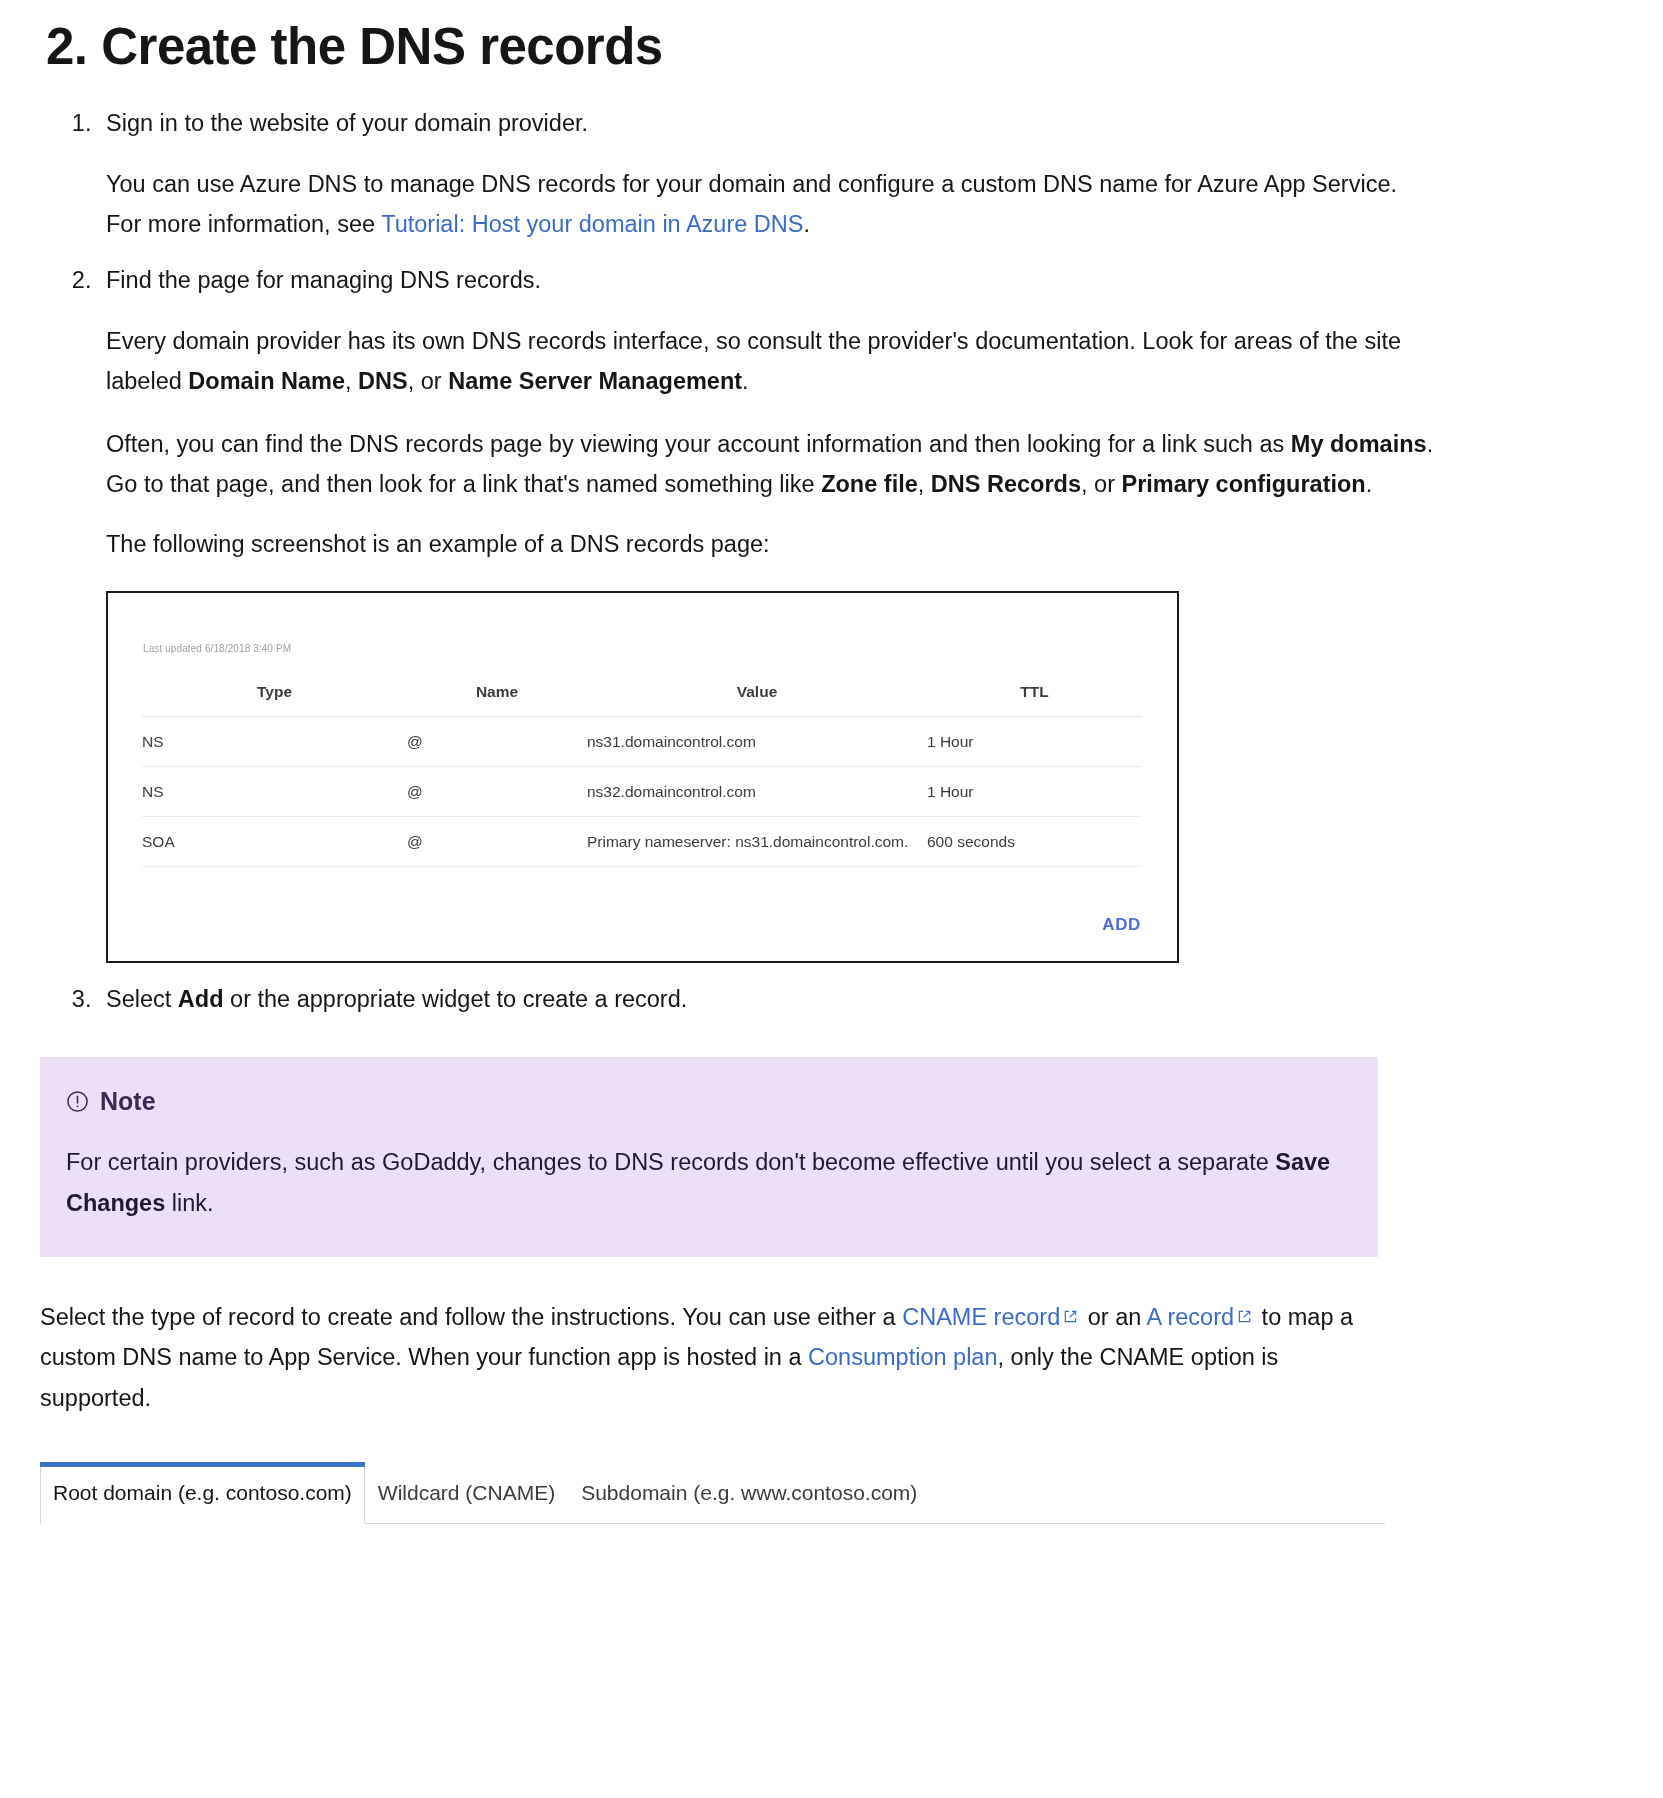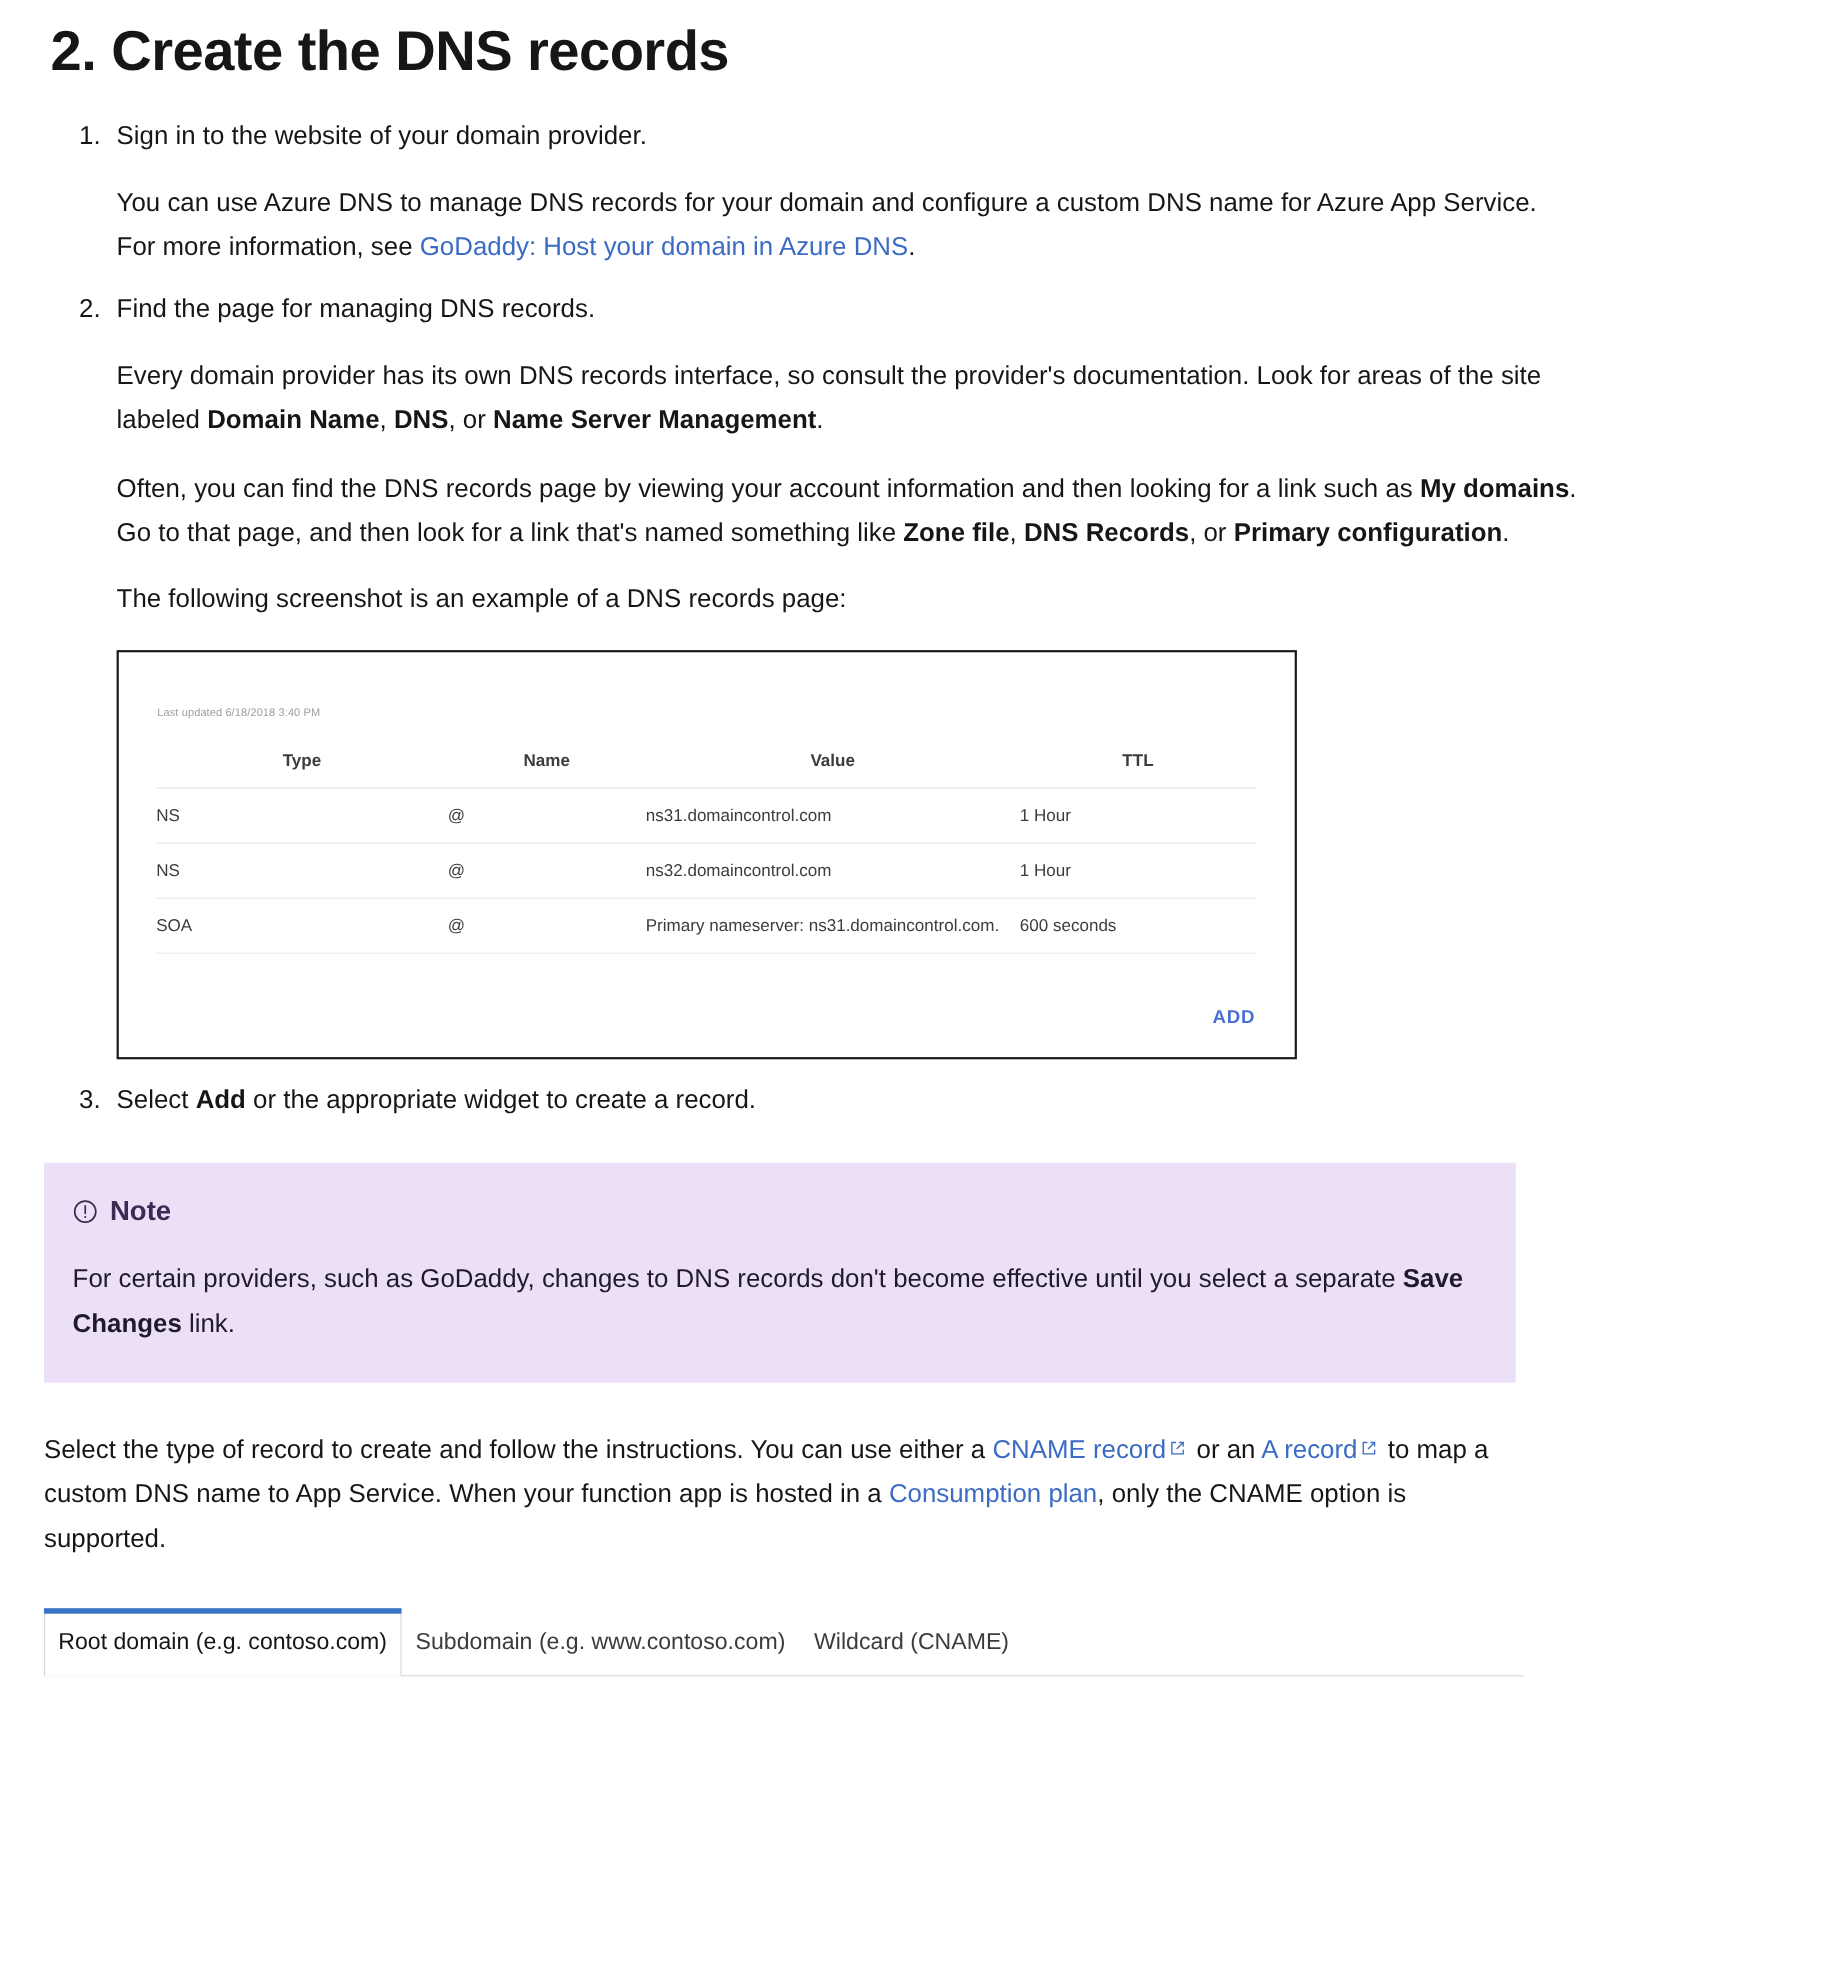--- a/index.html
+++ b/index.html
@@ -219,21 +219,21 @@
 <div class="page">
 
   <h1 class="page-title">2. Create the DNS records</h1>
 
   <ol class="steps">
 
     <li>
       <span class="lead-text">Sign in to the website of your domain provider.</span>
 
       <p class="body-p">
-        <span>You can use Azure DNS to manage DNS records for your domain and configure a custom DNS name for Azure App Service. For more information, see </span><a class="doclink" href="#">GoDaddy: Host your domain in Azure DNS</a><span>.</span>
+        <span>You can use Azure DNS to manage DNS records for your domain and configure a custom DNS name for Azure App Service. For more information, see </span><a class="doclink" href="#">Tutorial: Host your domain in Azure DNS</a><span>.</span>
       </p>
     </li>
 
     <li>
       <span class="lead-text">Find the page for managing DNS records.</span>
 
       <p class="body-p">
         <span>Every domain provider has its own DNS records interface, so consult the provider's documentation. Look for areas of the site labeled </span><b>Domain Name</b><span>, </span><b>DNS</b><span>, or </span><b>Name Server Management</b><span>.</span>
       </p>
 
@@ -314,20 +314,20 @@
           <path d="M9.5 2.5h4v4"></path>
           <path d="M13.2 2.8L7.6 8.4" stroke-linecap="round"></path>
         </svg></span><span> to map a custom DNS name to App Service. When your function app is hosted in a </span><a class="doclink" href="#">Consumption plan</a><span>, only the CNAME option is supported.</span>
   </p>
 
   <div class="tabstrip">
     <div class="tab active">
       <span>Root domain (e.g. contoso.com)</span>
     </div>
     <div class="tab">
+      <span>Wildcard (CNAME)</span>
+    </div>
+    <div class="tab">
       <span>Subdomain (e.g. www.contoso.com)</span>
     </div>
-    <div class="tab">
-      <span>Wildcard (CNAME)</span>
-    </div>
   </div>
 
 </div>
 
 </body></html>

